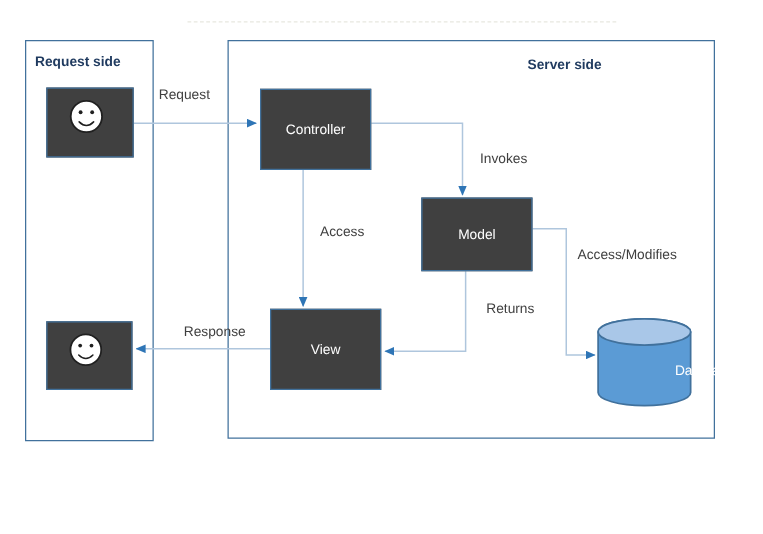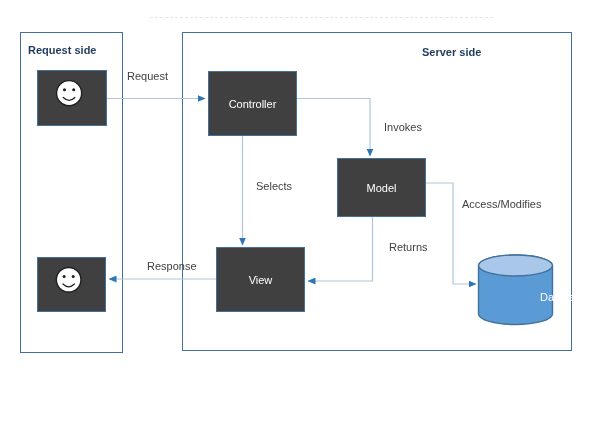--- a/index.html
+++ b/index.html
@@ -99,18 +99,18 @@
   <div class="db-wrap">
     <svg width="77" height="72" viewBox="0 0 77 72">
       <path d="M1.5,11.5 L1.5,60 A37,10.5 0 0 0 75.5,60 L75.5,11.5 A37,10.5 0 0 0 1.5,11.5 Z" fill="#5B9BD5" stroke="#41719C" stroke-width="1.4"></path>
       <ellipse cx="38.5" cy="11.5" rx="37" ry="10.5" fill="#A9C7E8" stroke="#41719C" stroke-width="1.4"></ellipse>
     </svg>
     <div class="db-label">Database</div>
   </div>
 
   <div class="edge-label request">Request</div>
   <div class="edge-label invokes">Invokes</div>
-  <div class="edge-label selects">Selects</div>
+  <div class="edge-label selects">Access</div>
   <div class="edge-label returns">Returns</div>
   <div class="edge-label access">Access/Modifies</div>
   <div class="edge-label response">Response</div>
 
 </div>
 
 </body></html>

